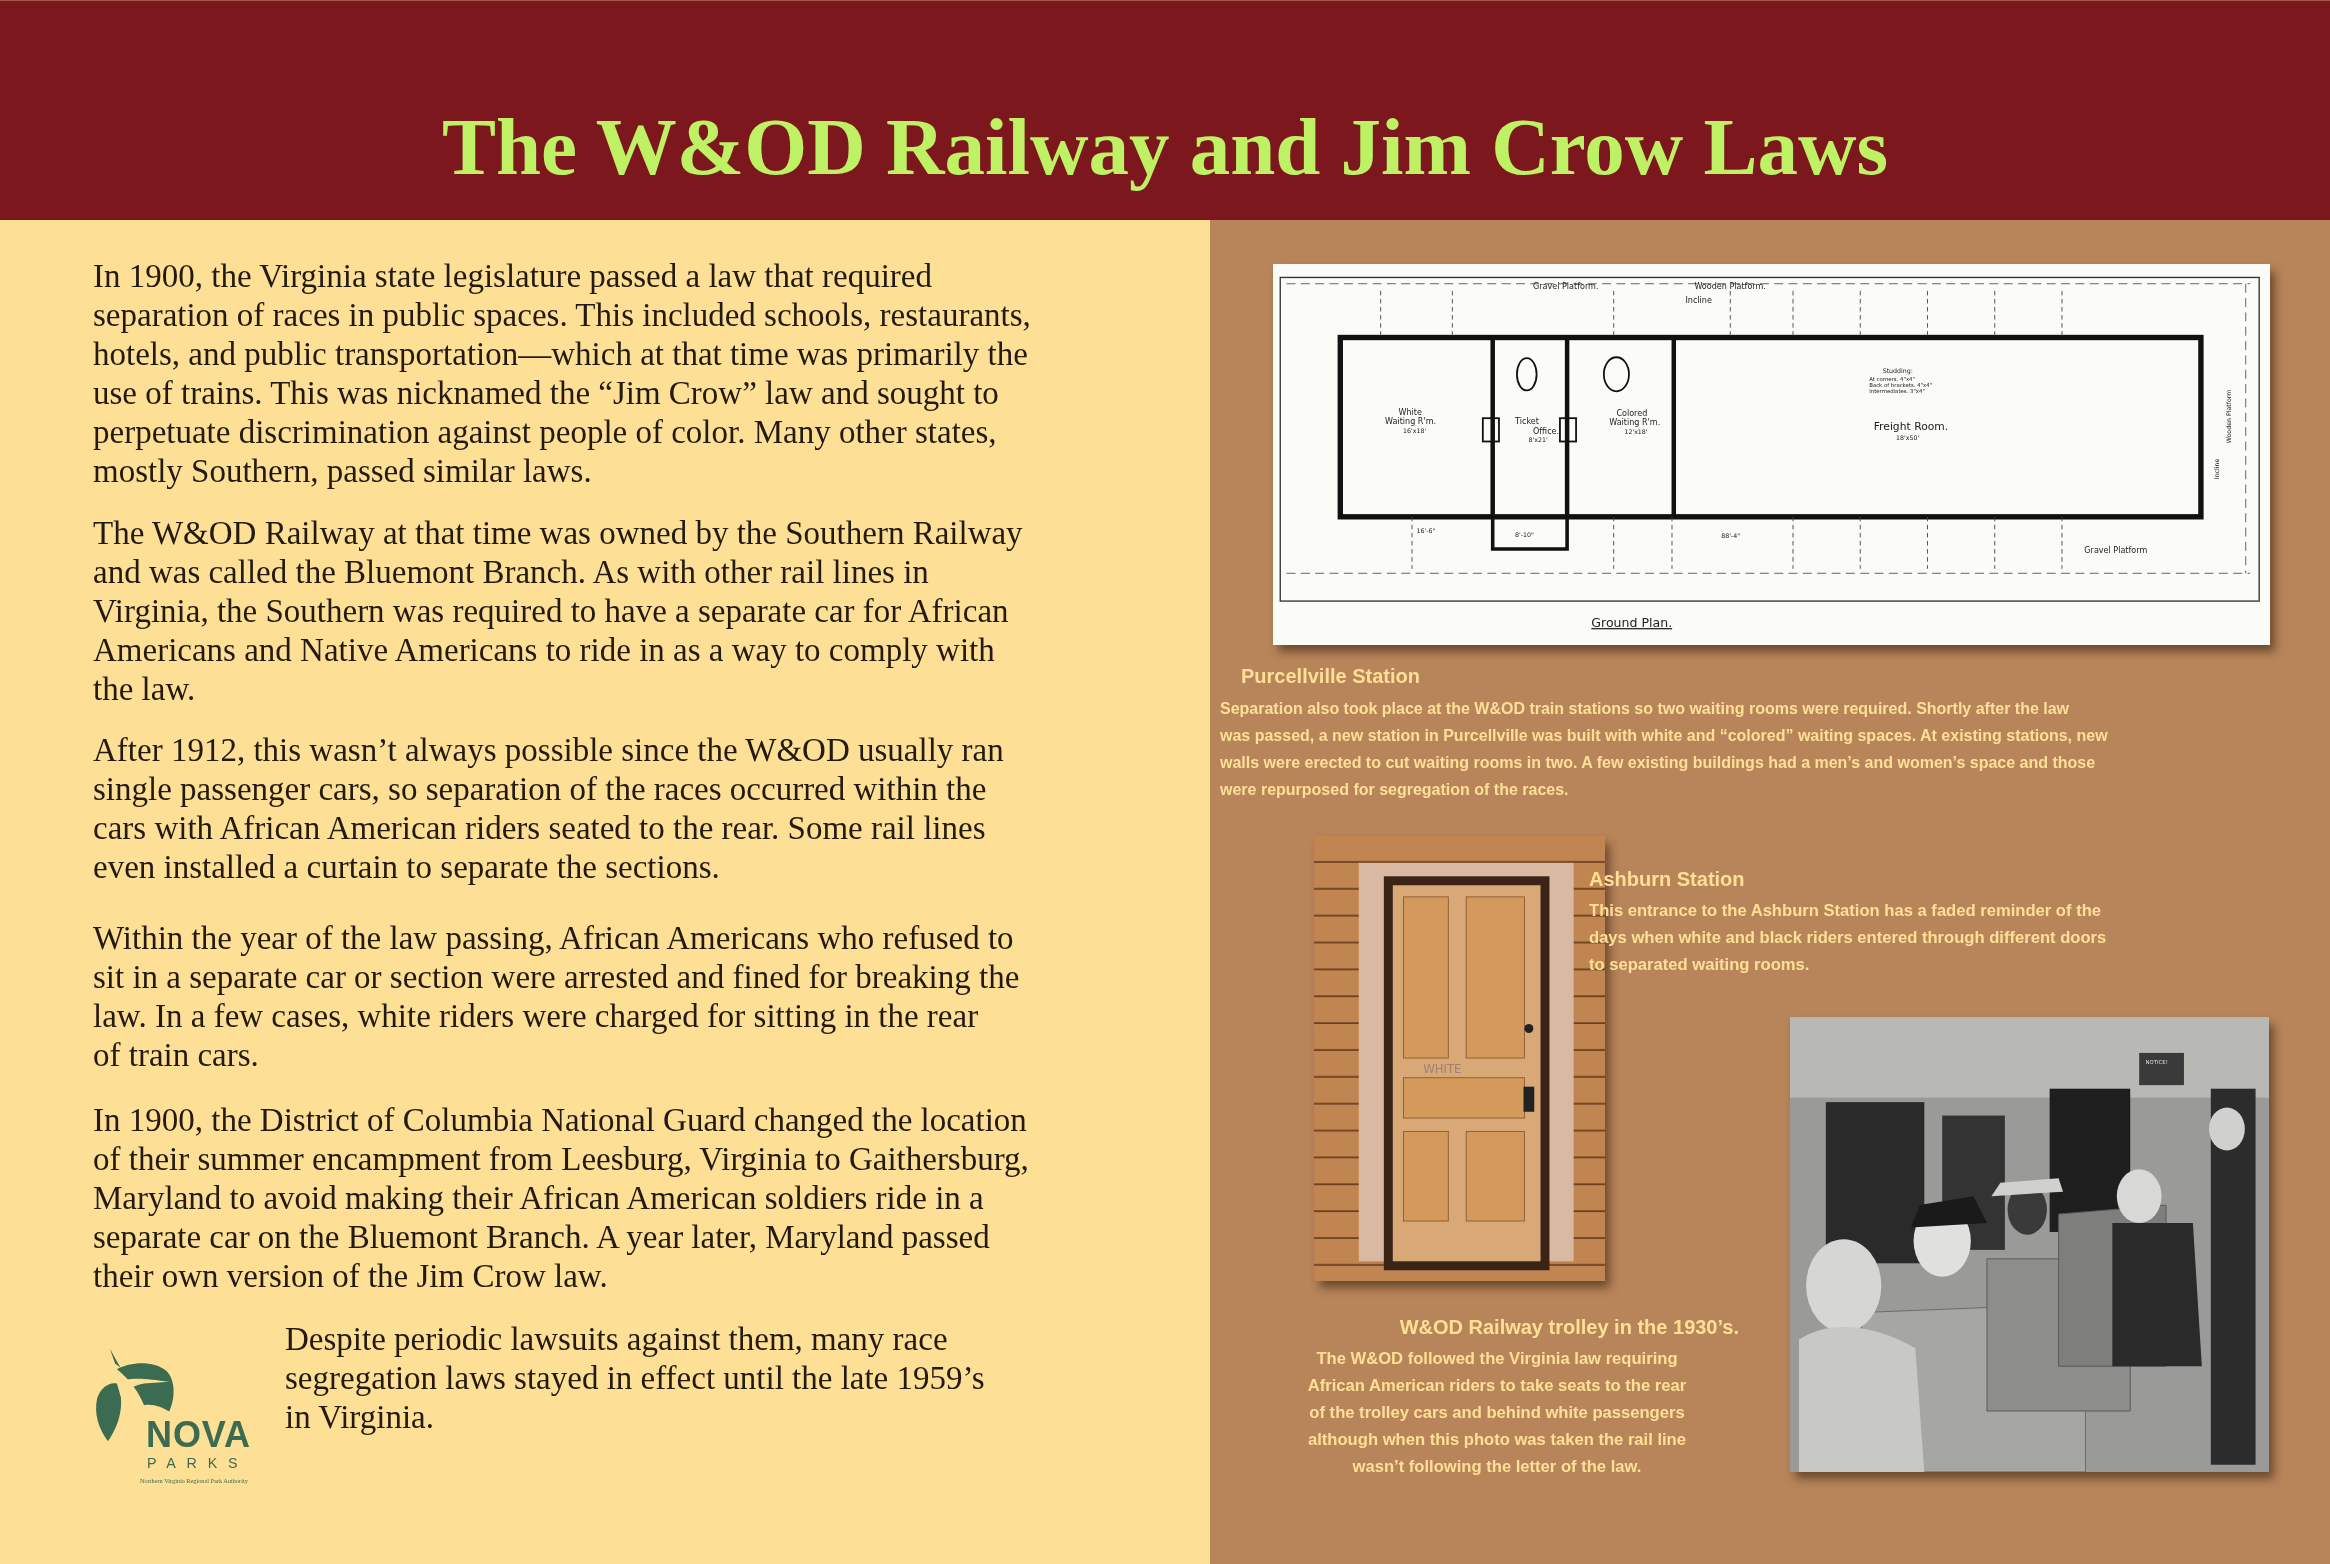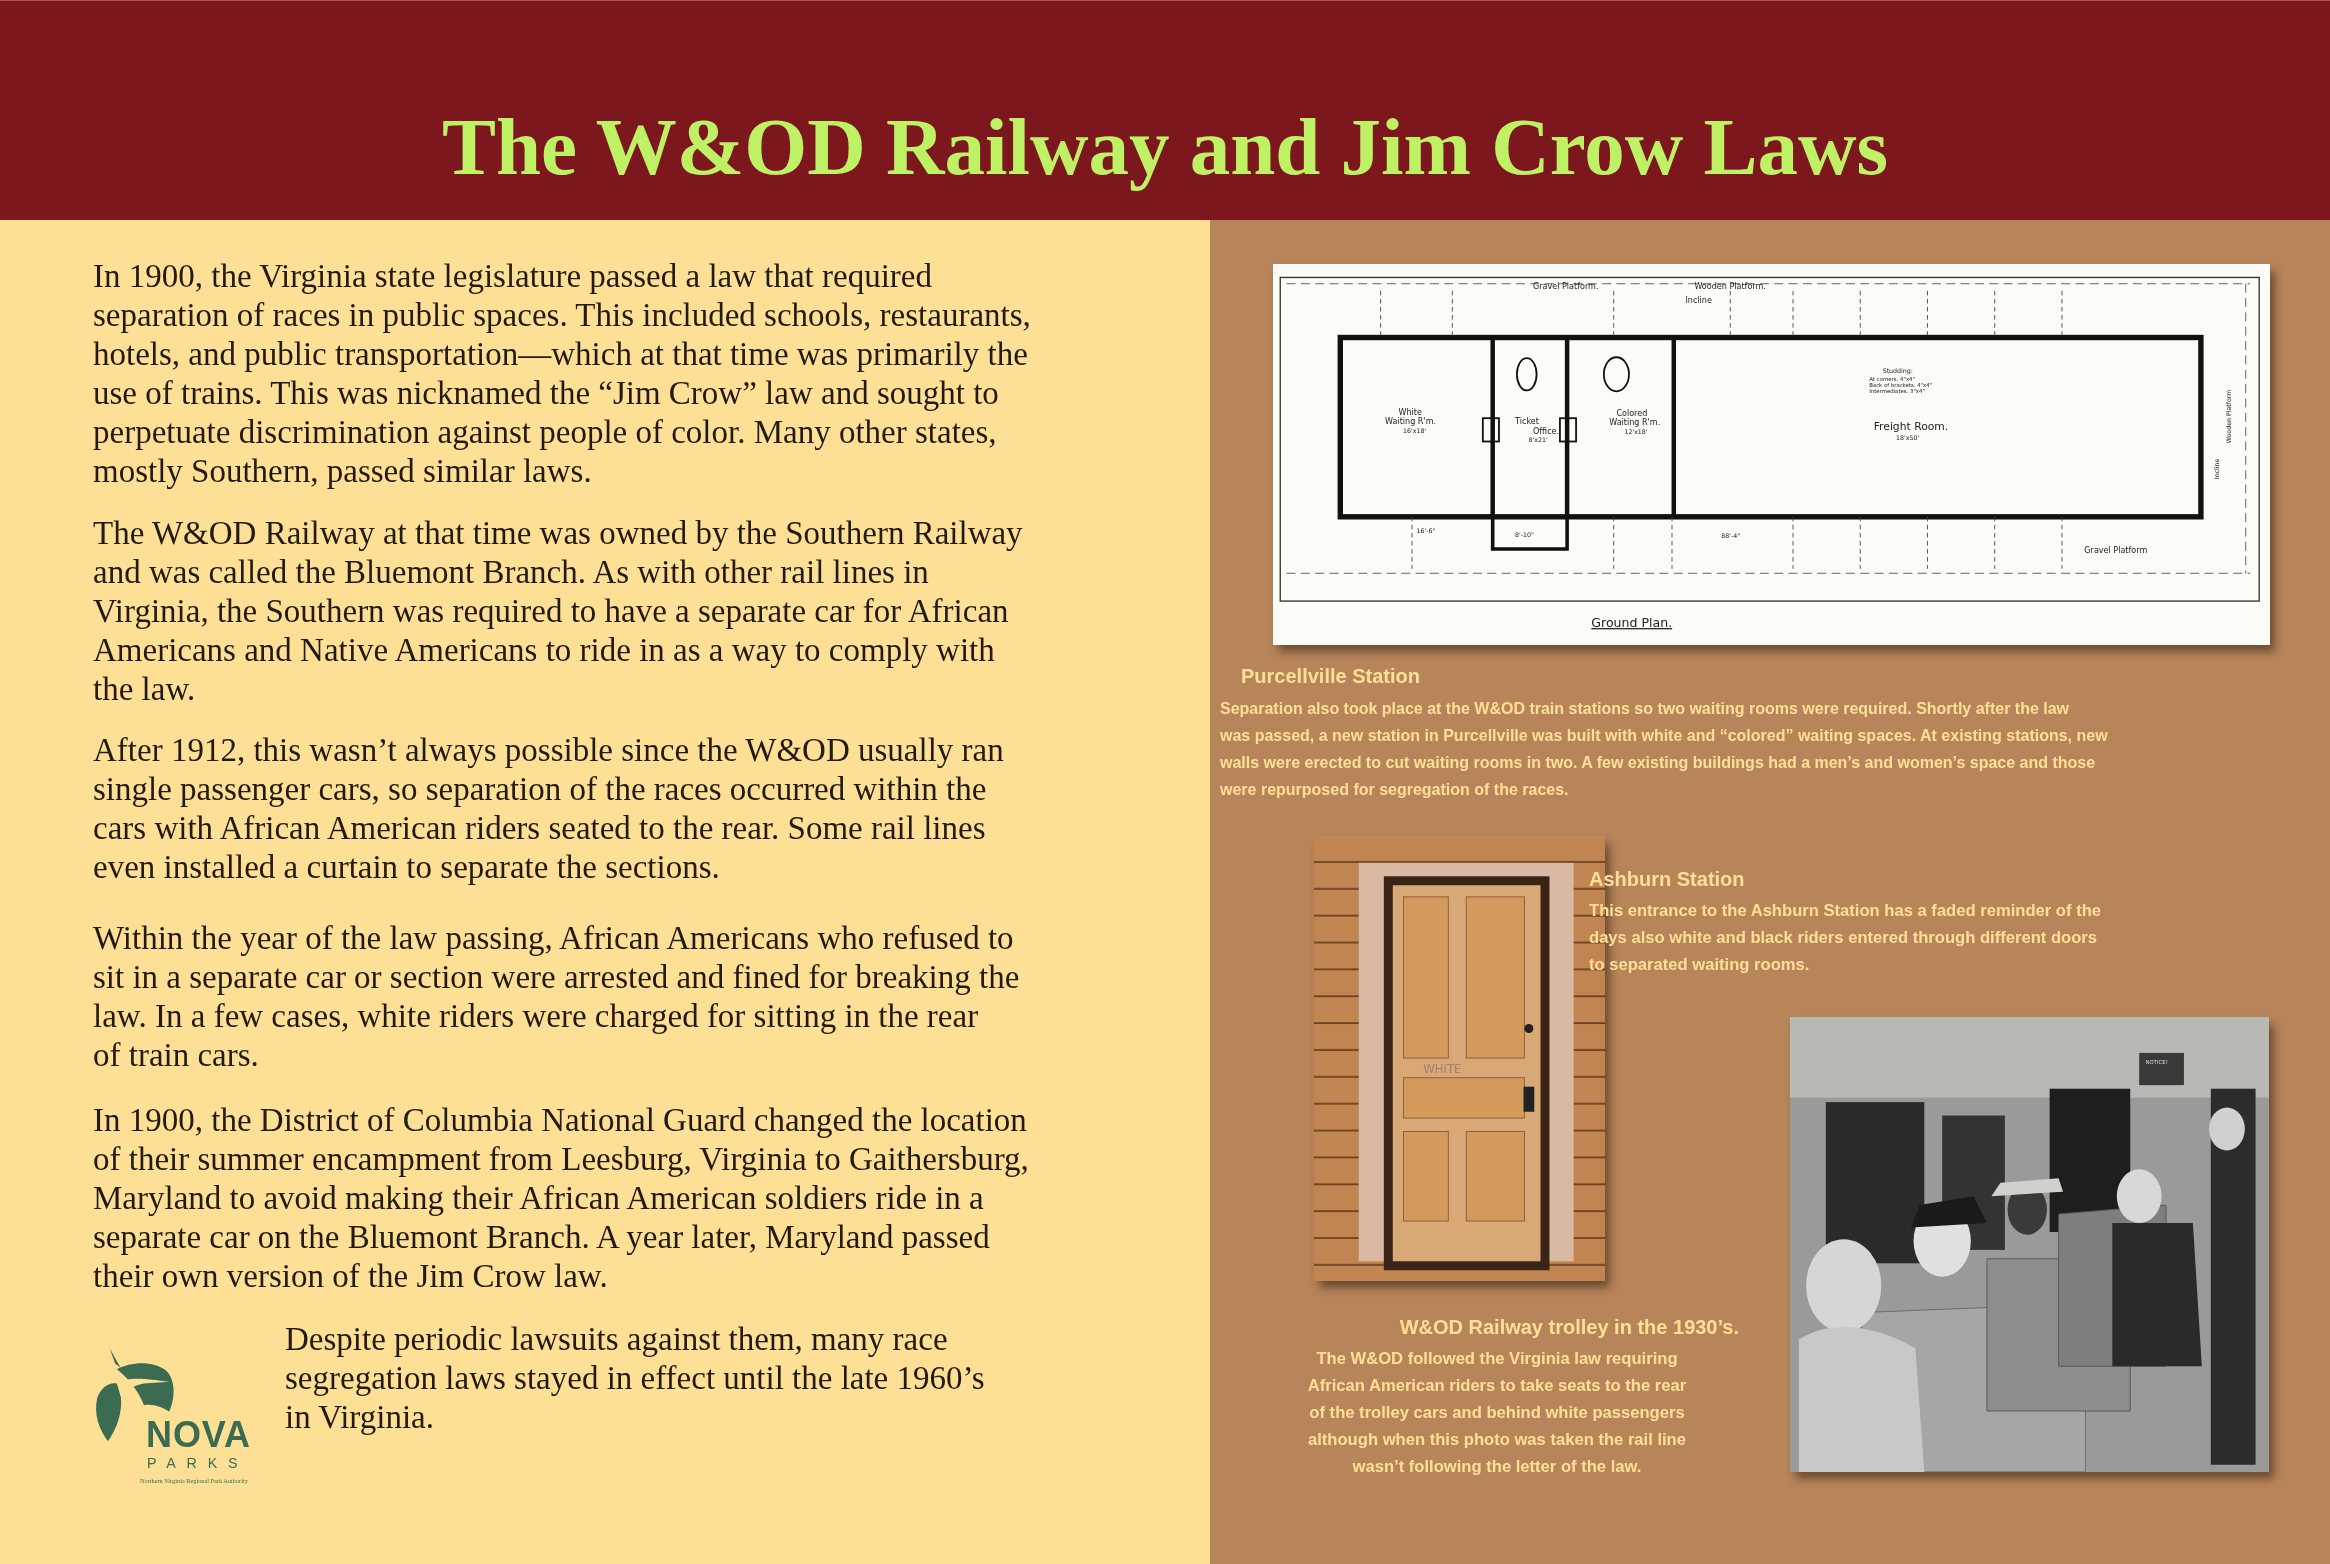--- a/index.html
+++ b/index.html
@@ -107,21 +107,21 @@
   </div>
 <div class="body-text" id="p5">
     <p>In 1900, the District of Columbia National Guard changed the location
 of their summer encampment from Leesburg, Virginia to Gaithersburg,
 Maryland to avoid making their African American soldiers ride in a
 separate car on the Bluemont Branch. A year later, Maryland passed
 their own version of the Jim Crow law.</p>
   </div>
 <div class="body-text" id="p6">
     <p>Despite periodic lawsuits against them, many race
-segregation laws stayed in effect until the late 1960’s
+segregation laws stayed in effect until the late 1959’s
 in Virginia.</p>
   </div>
 
 <div class="logo">
   <svg width="99" height="108" viewBox="0 0 110 120" style="position:absolute;left:0;top:0;">
     <path d="M30 28 C45 20 70 18 85 30 C95 40 95 60 88 75 C80 70 70 66 60 68 C55 55 45 40 30 28 Z" fill="#3b6b50"></path>
     <path d="M22 5 L28 22 L34 26 C30 20 26 12 22 5 Z" fill="#3b6b50"></path>
     <path d="M8 60 C12 48 22 42 30 44 C38 60 36 85 20 108 C10 95 4 78 8 60 Z" fill="#3b6b50"></path>
     <path d="M30 44 C42 36 60 38 88 42 L60 44 C50 46 40 50 34 58 Z" fill="#fde096"></path>
     <path d="M36 58 C40 70 40 85 36 100" stroke="#fde096" stroke-width="3" fill="none"></path>
@@ -226,21 +226,21 @@
     <rect x="100" y="270" width="135" height="45" fill="#d49a5c" stroke="#8a5a30"></rect>
     <rect x="100" y="330" width="50" height="100" fill="#d49a5c" stroke="#8a5a30"></rect>
     <rect x="170" y="330" width="65" height="100" fill="#d49a5c" stroke="#8a5a30"></rect>
     <circle cx="240" cy="215" r="5" fill="#222"></circle>
     <rect x="234" y="280" width="12" height="28" fill="#222"></rect>
     <text x="122" y="265" font-size="13" fill="#a08070" font-family="DejaVu Serif, serif">WHITE</text>
   </svg>
 </div>
 <div class="caption-title" id="cap2-title">Ashburn Station</div>
 <div class="caption-text" id="cap2-text">This entrance to the Ashburn Station has a faded reminder of the
-days also white and black riders entered through different doors
+days when white and black riders entered through different doors
 to separated waiting rooms.</div>
 
 <div class="photo trolley">
   <svg width="479" height="455" viewBox="0 0 535 508">
     <rect width="535" height="508" fill="#9a9a98"></rect>
     <rect x="0" y="0" width="535" height="90" fill="#b8b8b4"></rect>
     <rect x="40" y="95" width="110" height="180" fill="#2a2a2a"></rect>
     <rect x="170" y="110" width="70" height="150" fill="#333"></rect>
     <rect x="290" y="80" width="90" height="160" fill="#1e1e1e"></rect>
     <rect x="390" y="40" width="50" height="36" fill="#3a3a3a"></rect>

